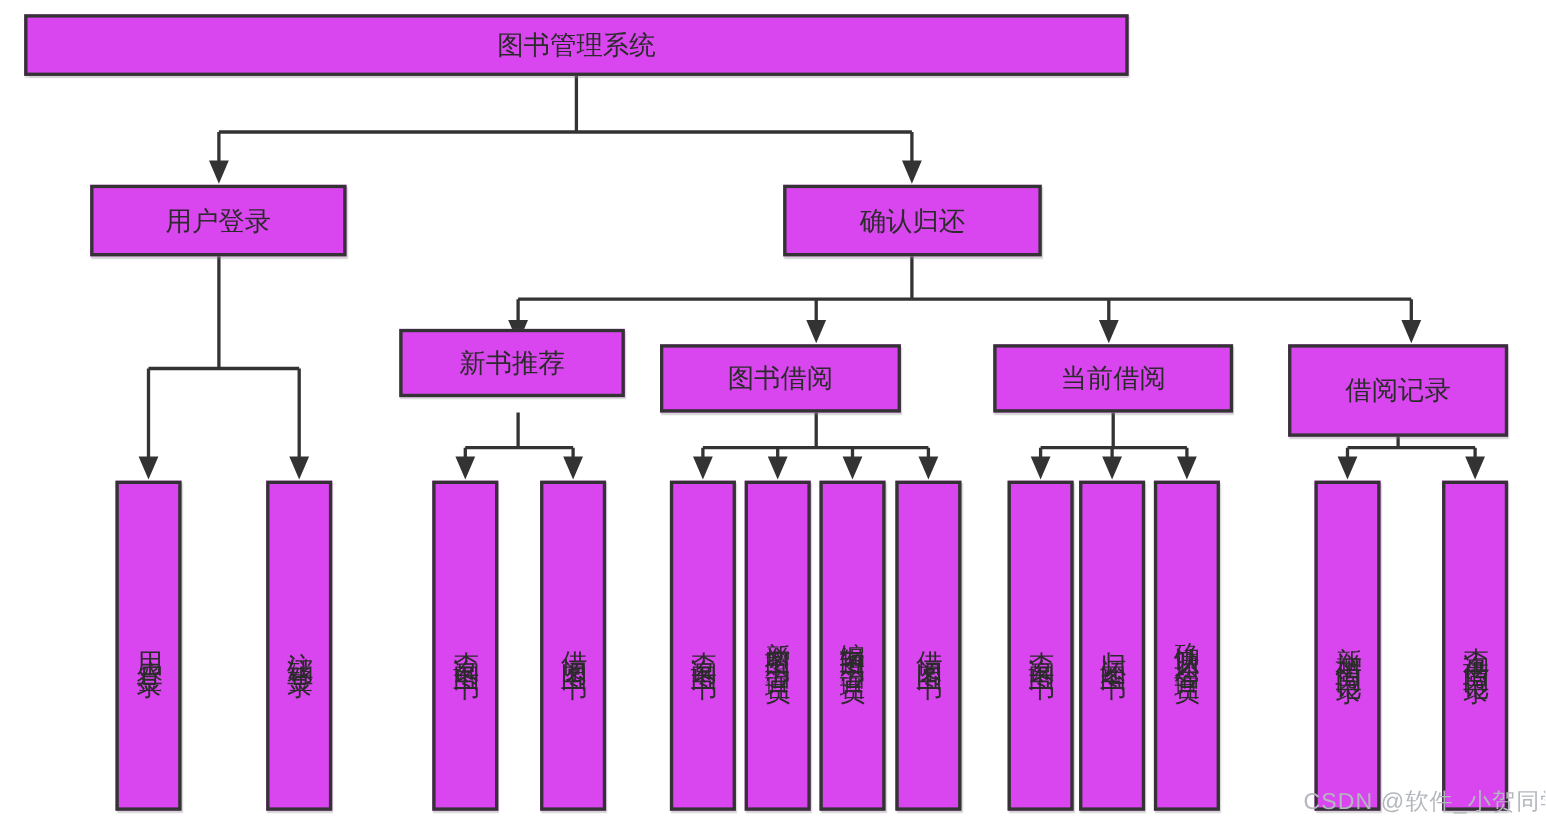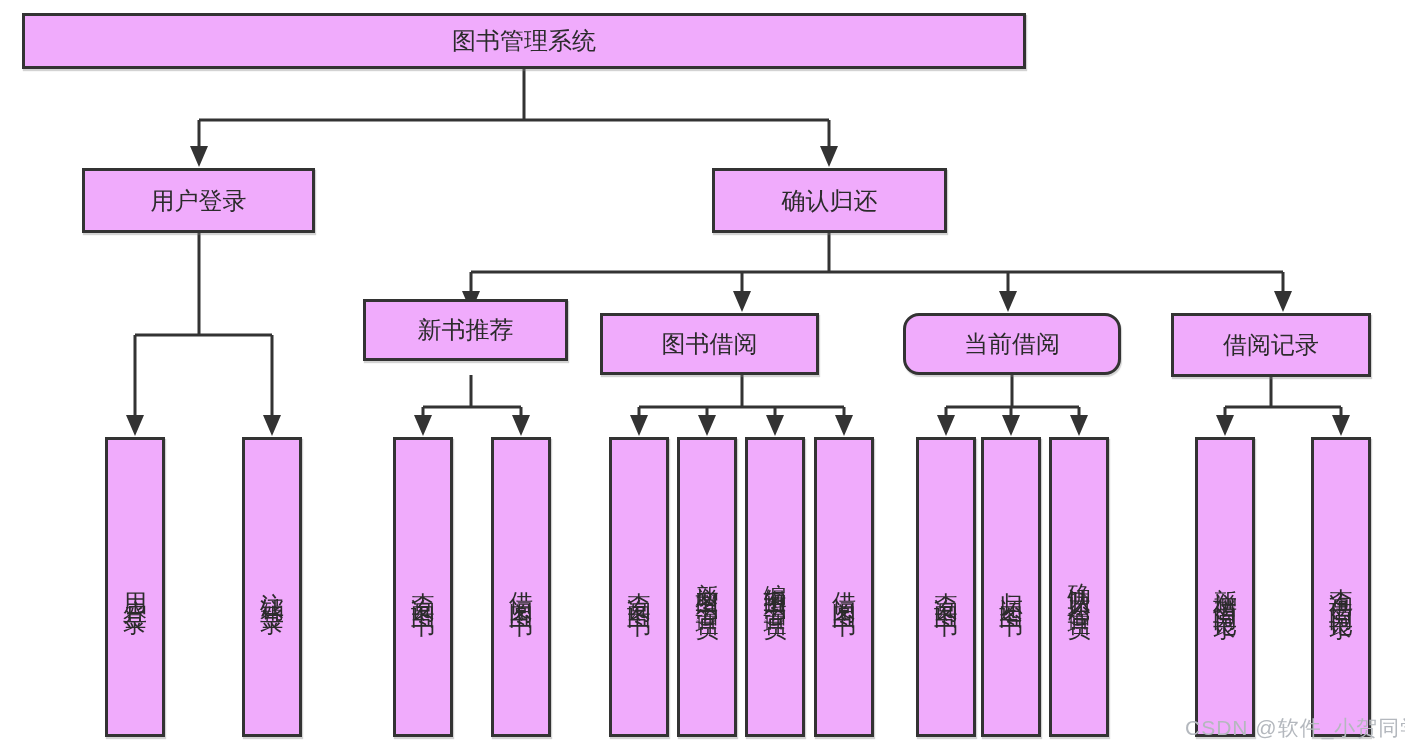--- a/index.html
+++ b/index.html
@@ -2,39 +2,39 @@
 <html><head>
 <meta charset="utf-8">
 <style>
   html,body{margin:0;padding:0;background:#ffffff;}
   .canvas{
     position:relative;width:1405px;height:747px;background:#ffffff;overflow:hidden;
     font-family:"Liberation Sans","DejaVu Sans",sans-serif;color:#2b2b2b;
   }
   .connectors{position:absolute;left:0;top:0;}
   .box{
-    position:absolute;box-sizing:border-box;background:#f0abfc;
+    position:absolute;box-sizing:border-box;background:#d946ef;
     border:3px solid #333333;display:flex;align-items:center;justify-content:center;
     font-size:24px;color:#2b2b2b;box-shadow:1px 2px 1px rgba(130,130,130,0.35);
     z-index:2;
   }
   .vtext{
     writing-mode:vertical-rl;text-orientation:mixed;display:block;
     letter-spacing:7px;line-height:1.0;white-space:nowrap;
   }
   .ls6 .vtext{letter-spacing:6px;}
   .ls5 .vtext{letter-spacing:5px;font-size:23px;}
   
   #root      {left:22px;  top:13px;  width:1004px;height:56px;}
   #n-login   {left:82px;  top:168px; width:233px; height:65px;}
   #n-mgmt    {left:712px; top:168px; width:235px; height:65px;}
   #n-newbook {left:363px; top:299px; width:205px; height:62px;}
   #n-borrow  {left:600px; top:313px; width:219px; height:62px;}
-  #n-current {left:903px; top:313px; width:218px; height:62px;border-radius:16px;}
-  #n-records {left:1171px;top:313px; width:200px; height:64px;}
+  #n-current {left:903px; top:313px; width:218px; height:62px;}
+  #n-records {left:1171px;top:313px; width:200px; height:84px;}
   .leaf{top:437px;width:60px;height:300px;}
   #lf-a1{left:105px;} #lf-a2{left:242px;}
   #lf-b1{left:393px;} #lf-b2{left:491px;}
   #lf-c1{left:609px;} #lf-c2{left:677px;} #lf-c3{left:745px;} #lf-c4{left:814px;}
   #lf-d1{left:916px;} #lf-d2{left:981px;} #lf-d3{left:1049px;}
   #lf-e1{left:1195px;} #lf-e2{left:1311px;}
   .watermark{
     position:absolute;left:1185px;top:714px;z-index:5;
     font-size:21px;color:#b4b8be;letter-spacing:1px;white-space:nowrap;
   }

